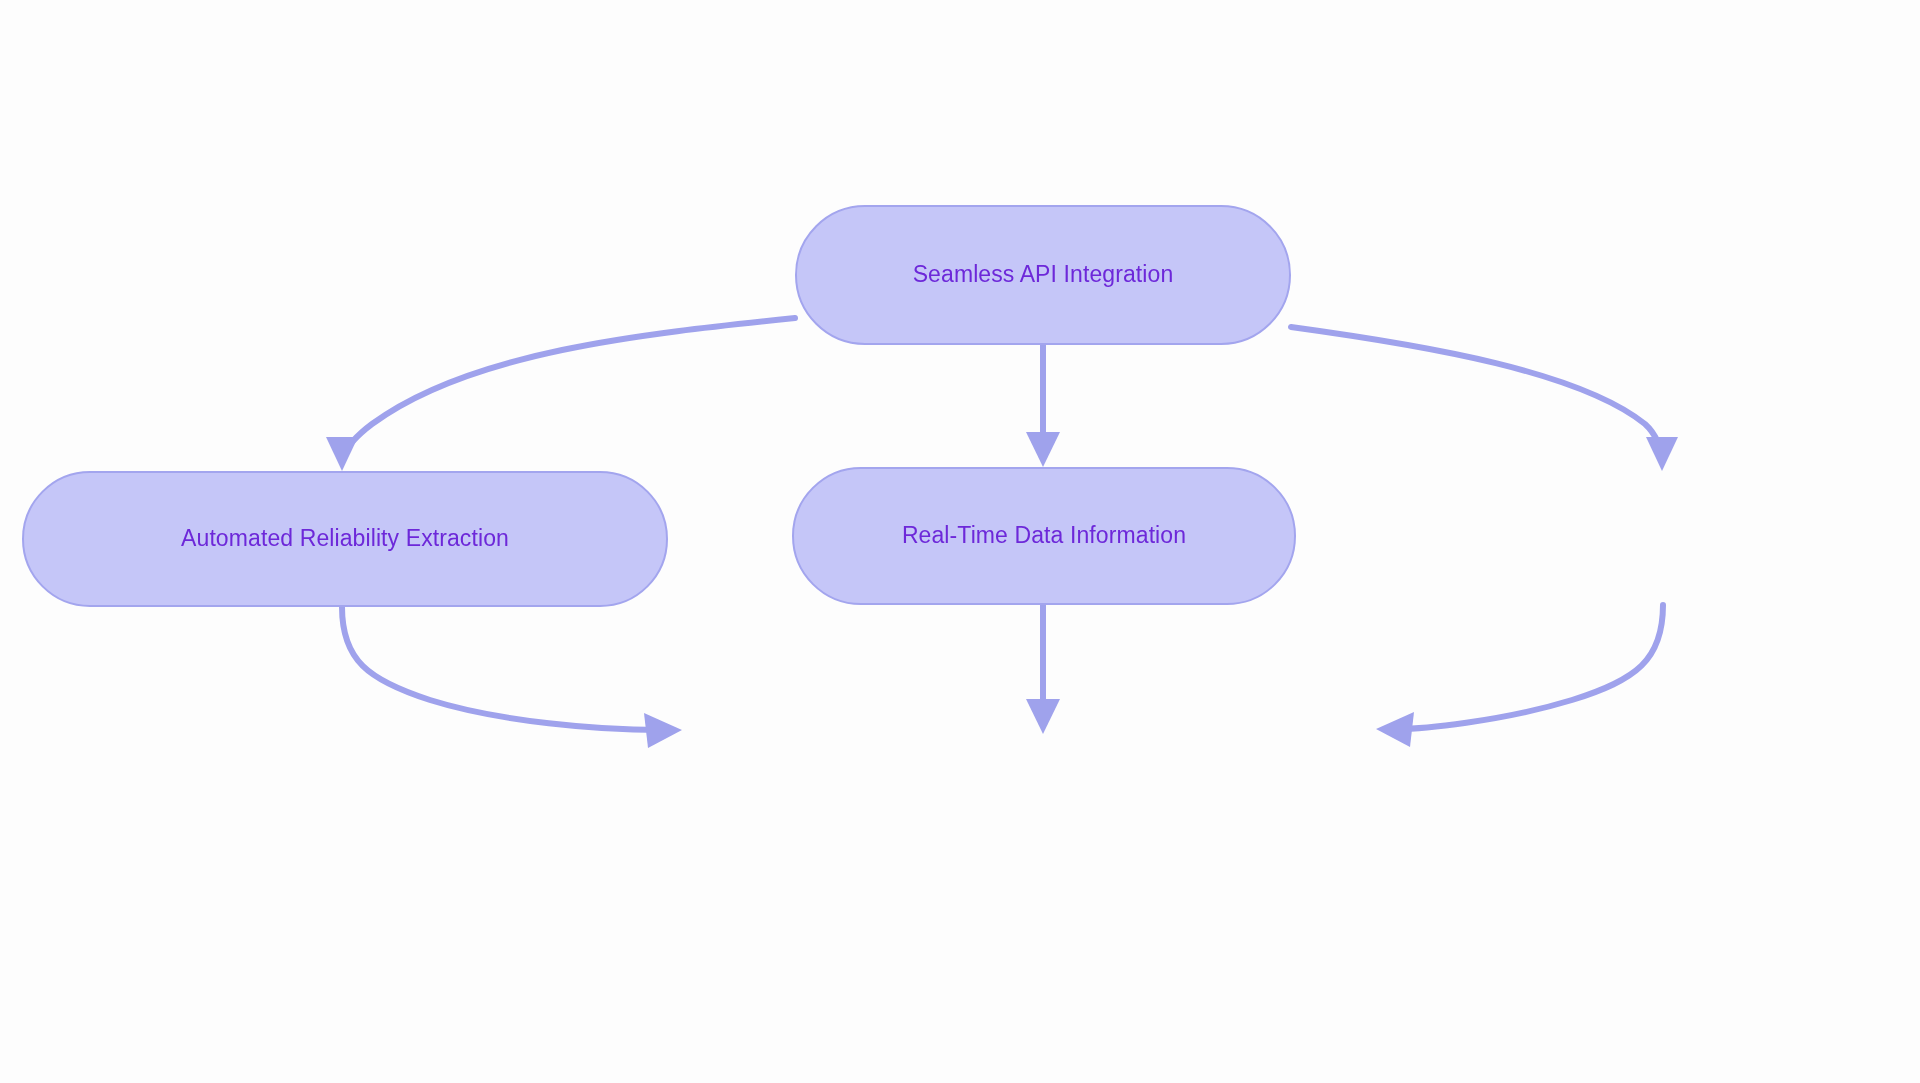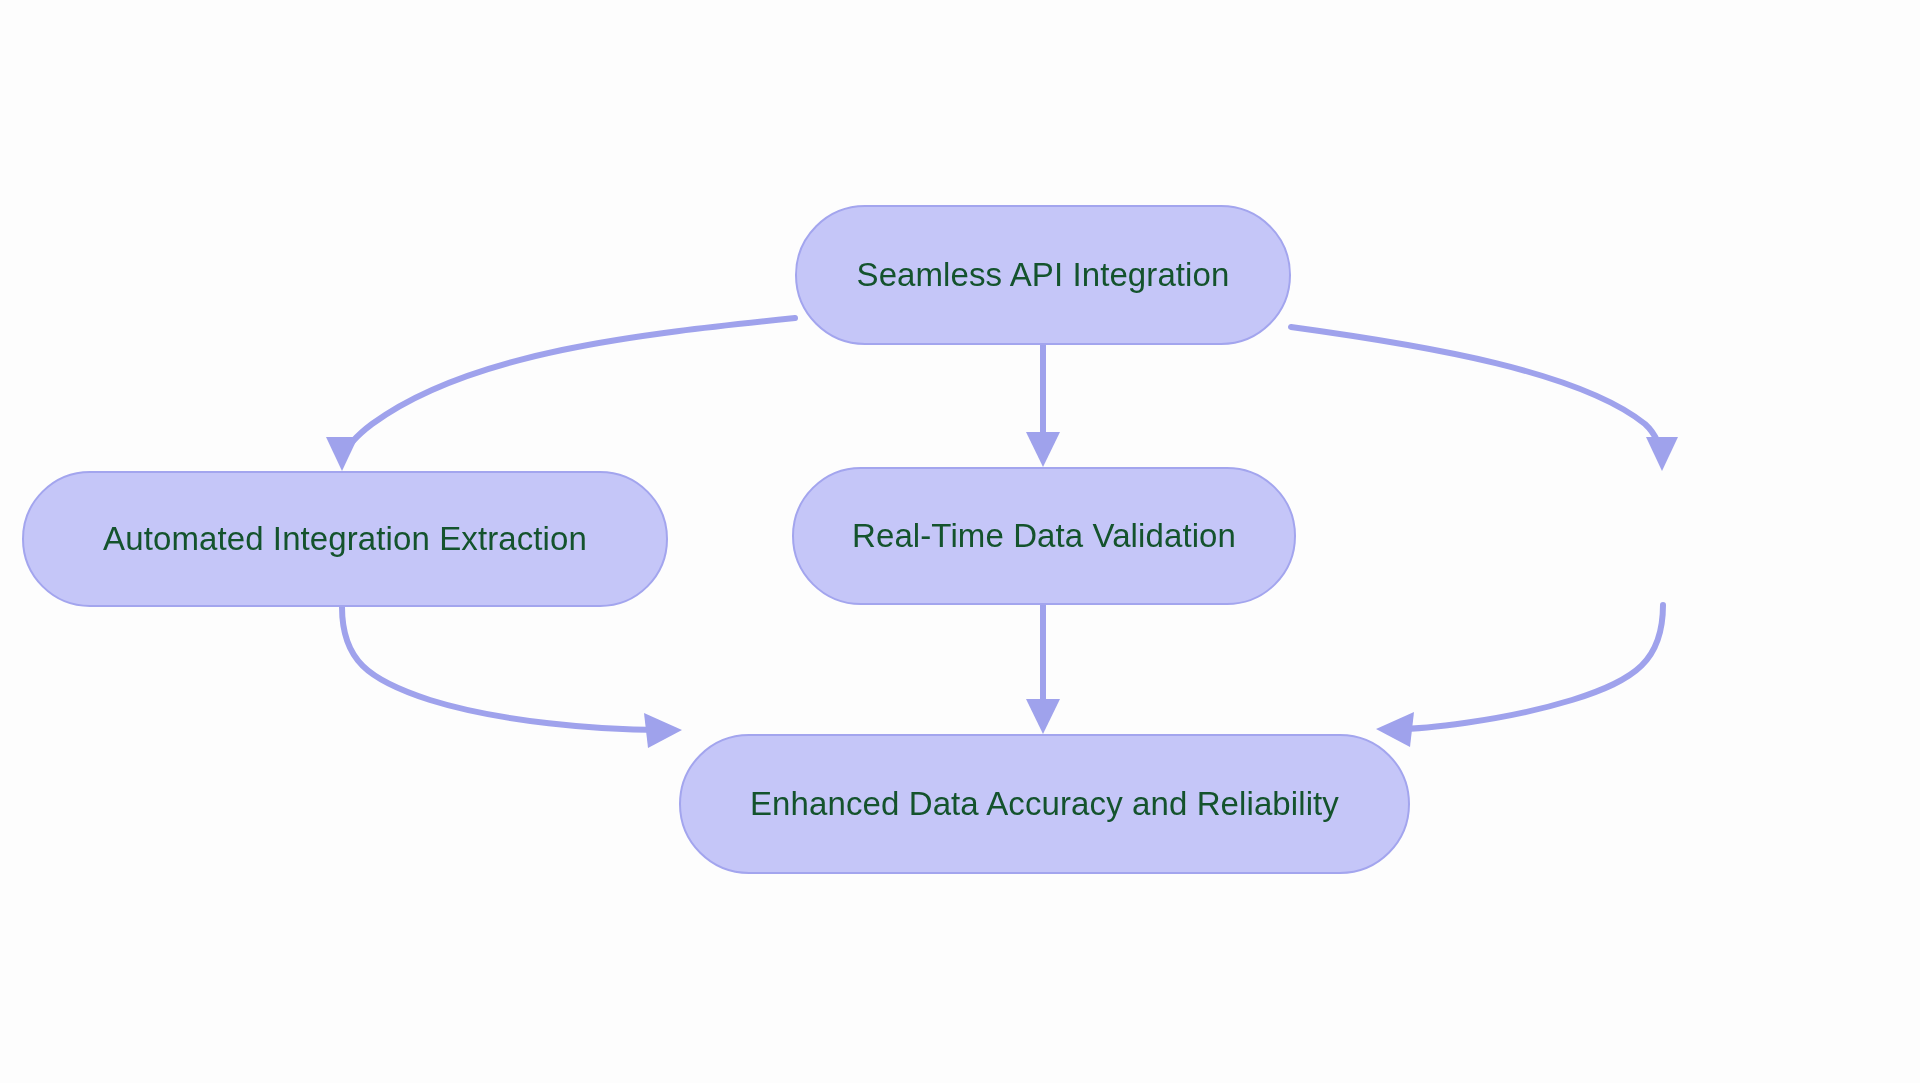--- a/index.html
+++ b/index.html
@@ -30,23 +30,23 @@
     background: #c5c6f8;
     border: 2px solid #a3a5ee;
     border-radius: 999px;
     display: flex;
     align-items: center;
     justify-content: center;
     text-align: center;
     z-index: 2;
   }
   .node-label {
-    color: #14532d;
+    color: #6d28d9;
     font-family: "Liberation Sans", sans-serif;
-    font-size: 33px;
+    font-size: 23px;
     font-weight: 400;
     letter-spacing: 0.1px;
     line-height: 1.1;
     white-space: nowrap;
     user-select: none;
     text-align: center;
   }
   #node-root  { left: 795px;  top: 205px; width: 496px; height: 140px; }
   #node-left  { left: 22px;   top: 471px; width: 646px; height: 136px; }
   #node-mid   { left: 792px;  top: 467px; width: 504px; height: 138px; }
@@ -89,25 +89,22 @@
       <path d="M 1663 605 C 1663 660, 1636 680, 1572 700 C 1500 722, 1420 729, 1398 729" fill="none" stroke="#9fa2ec" stroke-width="6" stroke-linecap="round"></path>
       <polygon points="1376,729 1414,712, 1410,747" fill="#9fa2ec"></polygon>
     </g>
   </svg>
 
   <div class="node" id="node-root">
     <span class="node-label">Seamless API Integration</span>
   </div>
 
   <div class="node" id="node-left">
-    <span class="node-label">Automated Integration Extraction</span>
+    <span class="node-label">Automated Reliability Extraction</span>
   </div>
 
   <div class="node" id="node-mid">
-    <span class="node-label">Real-Time Data Validation</span>
+    <span class="node-label">Real-Time Data Information</span>
   </div>
 
 
-  <div class="node" id="node-out">
-    <span class="node-label">Enhanced Data Accuracy and Reliability</span>
-  </div>
 
 </div>
 
 </body></html>

